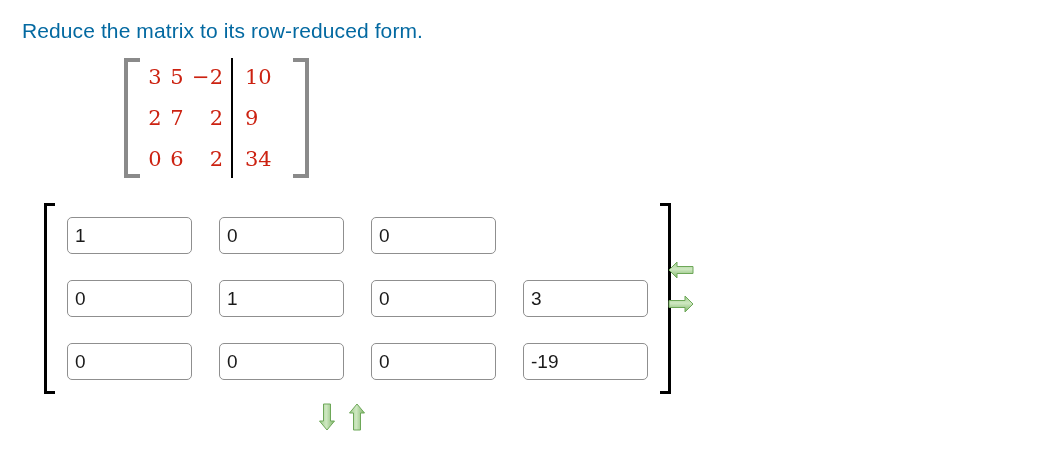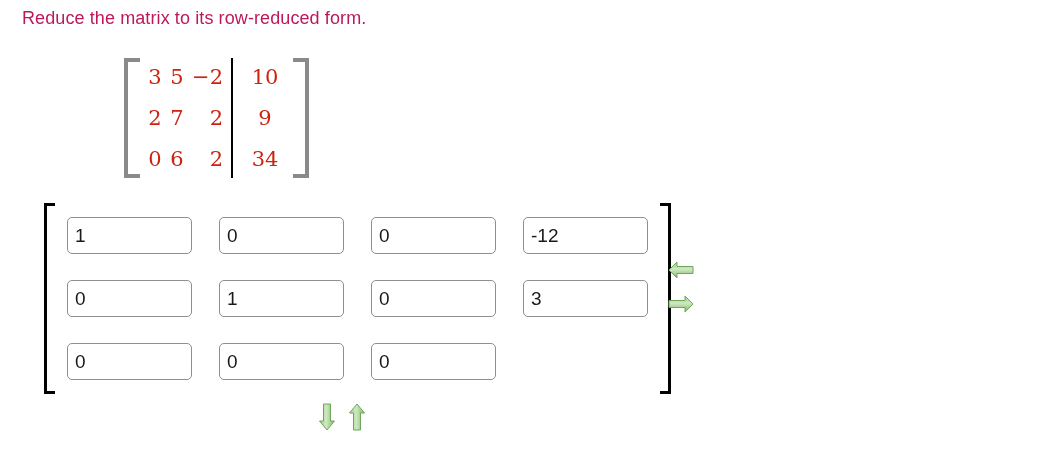--- a/index.html
+++ b/index.html
@@ -12,23 +12,23 @@
     height: 458px;
     position: relative;
     font-family: "Liberation Sans", sans-serif;
     overflow: hidden;
   }
 
   
   #prompt-text {
     position: absolute;
     left: 22px;
-    top: 8px;
-    font-size: 18px;
-    color: #be185d;
+    top: 19px;
+    font-size: 21px;
+    color: #0369a1;
     letter-spacing: 0.1px;
     white-space: nowrap;
   }
 
   
   #given-matrix {
     position: absolute;
     left: 124px;
     top: 58px;
     height: 120px;
@@ -93,21 +93,21 @@
   .disp-cell.c1 { min-width: 16px; text-align: center; }
   .disp-cell.c2 { min-width: 32px; text-align: right; padding-right: 6px; }
   #given-divider {
     width: 2px;
     background: #000000;
     align-self: stretch;
     margin: 0 2px 0 2px;
   }
   .disp-aug-col .disp-cell {
     min-width: 40px;
-    text-align: center;
+    text-align: left;
     padding-left: 10px;
     padding-right: 4px;
   }
 
   
   #answer-area {
     position: absolute;
     left: 44px;
     top: 203px;
   }
@@ -241,34 +241,34 @@
       <span class="cap top"></span>
       <span class="cap bot"></span>
     </div>
 
     <div id="answer-grid">
 
       <div class="ans-row">
         <input class="ans-input" type="text" value="1" style="">
         <input class="ans-input" type="text" value="0" style="">
         <input class="ans-input" type="text" value="0" style="">
-        <input class="ans-input" type="text" value="-12" style="">
       </div>
 
       <div class="ans-row">
         <input class="ans-input" type="text" value="0" style="">
         <input class="ans-input" type="text" value="1" style="">
         <input class="ans-input" type="text" value="0" style="">
         <input class="ans-input" type="text" value="3" style="">
       </div>
 
       <div class="ans-row">
         <input class="ans-input" type="text" value="0" style="">
         <input class="ans-input" type="text" value="0" style="">
         <input class="ans-input" type="text" value="0" style="">
+        <input class="ans-input" type="text" value="-19" style="">
       </div>
 
     </div>
 
     <div class="ans-bracket right">
       <span class="stem"></span>
       <span class="cap top"></span>
       <span class="cap bot"></span>
     </div>
 

